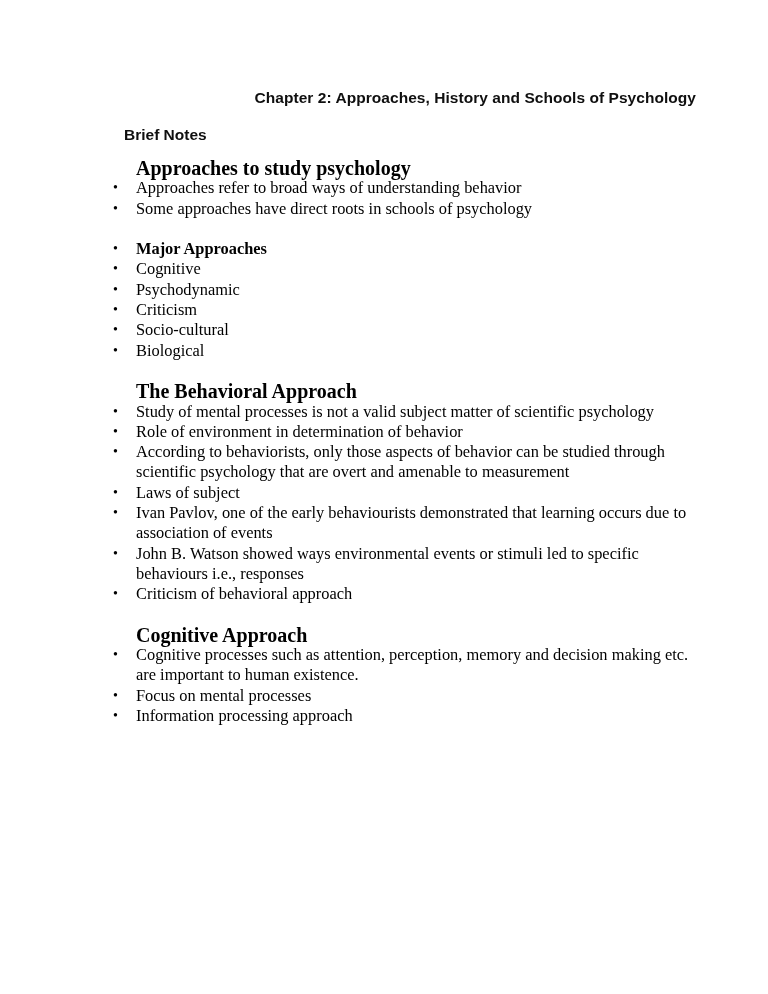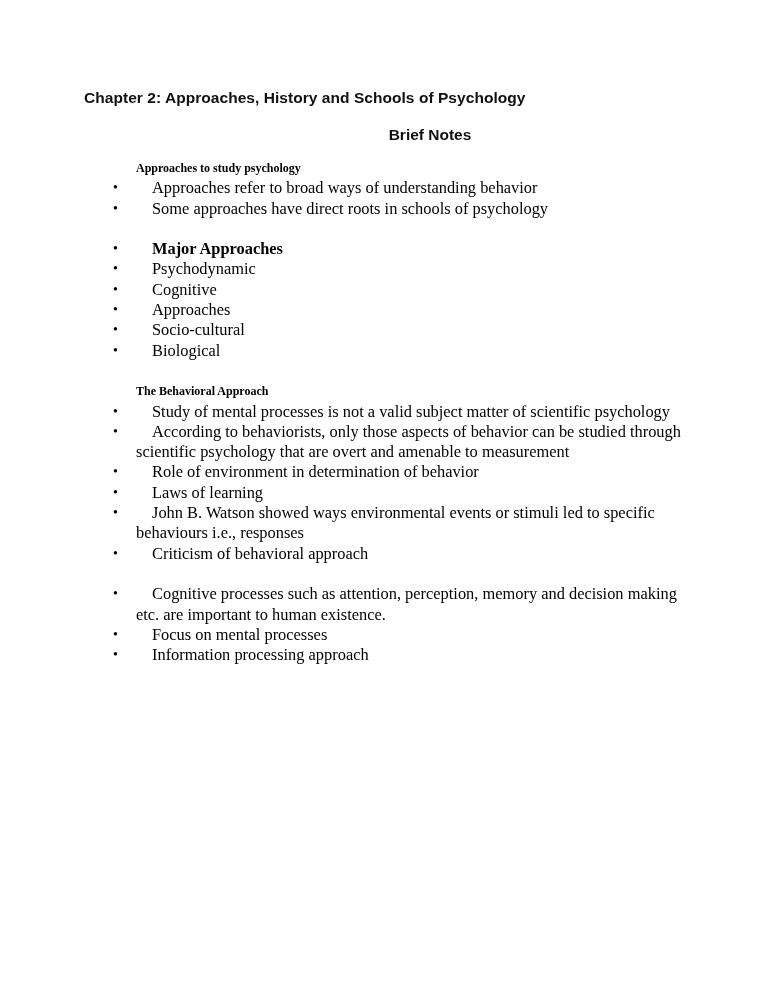--- a/index.html
+++ b/index.html
@@ -26,33 +26,32 @@
     background: #ffffff;
   }
 
   
   .doc-title {
     font-family: "Liberation Sans", "DejaVu Sans", sans-serif;
     font-weight: bold;
     font-size: 15.5px;
     line-height: 20px;
     letter-spacing: 0.05px;
-    text-align: left;
+    text-align: right;
     color: #0f0f0f;
     position: absolute;
     left: 84px;
     top: 88px;
     width: 612px;
   }
   .doc-subtitle {
     font-family: "Liberation Sans", "DejaVu Sans", sans-serif;
     font-weight: bold;
     font-size: 15.5px;
     line-height: 20px;
-    text-align: center;
     color: #0f0f0f;
     position: absolute;
     left: 124px;
     top: 125px;
     width: 612px;
   }
 
   
   .body-block {
     position: absolute;
@@ -67,21 +66,21 @@
   }
 
   
   .section + .section {
     margin-top: 20.3px;
   }
 
   .section-heading {
     font-family: "Liberation Serif", "DejaVu Serif", serif;
     font-weight: bold;
-    font-size: 12px;
+    font-size: 20px;
     line-height: 20.3px;
     margin: 0 0 0 23px;
     white-space: nowrap;
   }
 
   ul.bullets {
     list-style: none;
     margin: 0;
     padding: 0;
   }
@@ -104,21 +103,20 @@
     line-height: 20.3px;
     font-family: "Liberation Serif", "DejaVu Serif", serif;
   }
 
   ul.bullets > li.bold > .li-text {
     font-weight: bold;
   }
 
   .li-text {
     display: inline;
-    margin-left: 16px;
   }
 
   
   .blank-line {
     height: 20.3px;
     line-height: 20.3px;
     font-size: 16.4px;
   }
 </style>
 </head>
@@ -131,39 +129,41 @@
   <div class="doc-subtitle">Brief Notes</div>
 
   <div class="body-block" id="body-block">
       <div class="section">
         <div class="section-heading">Approaches to study psychology</div>
         <ul class="bullets">
           <li><span class="li-text">Approaches refer to broad ways of understanding behavior</span></li>
           <li><span class="li-text">Some approaches have direct roots in schools of psychology</span></li>
           <div class="blank-line">&nbsp;</div>
           <li class="bold"><span class="li-text">Major Approaches</span></li>
+          <li><span class="li-text">Cognitive</span></li>
           <li><span class="li-text">Psychodynamic</span></li>
-          <li><span class="li-text">Cognitive</span></li>
-          <li><span class="li-text">Approaches</span></li>
+          <li><span class="li-text">Criticism</span></li>
           <li><span class="li-text">Socio-cultural</span></li>
           <li><span class="li-text">Biological</span></li>
         </ul>
       </div>
       <div class="section">
         <div class="section-heading">The Behavioral Approach</div>
         <ul class="bullets">
           <li><span class="li-text">Study of mental processes is not a valid subject matter of scientific psychology</span></li>
+          <li><span class="li-text">Role of environment in determination of behavior</span></li>
           <li><span class="li-text">According to behaviorists, only those aspects of behavior can be studied through scientific psychology that are overt and amenable to measurement</span></li>
-          <li><span class="li-text">Role of environment in determination of behavior</span></li>
-          <li><span class="li-text">Laws of learning</span></li>
+          <li><span class="li-text">Laws of subject</span></li>
+          <li><span class="li-text">Ivan Pavlov, one of the early behaviourists demonstrated that learning occurs due to association of events</span></li>
           <li><span class="li-text">John B. Watson showed ways environmental events or stimuli led to specific behaviours i.e., responses</span></li>
           <li><span class="li-text">Criticism of behavioral approach</span></li>
         </ul>
       </div>
       <div class="section">
+        <div class="section-heading">Cognitive Approach</div>
         <ul class="bullets">
           <li><span class="li-text">Cognitive processes such as attention, perception, memory and decision making etc. are important to human existence.</span></li>
           <li><span class="li-text">Focus on mental processes</span></li>
           <li><span class="li-text">Information processing approach</span></li>
         </ul>
       </div>
     </div>
 
 </div>
 

